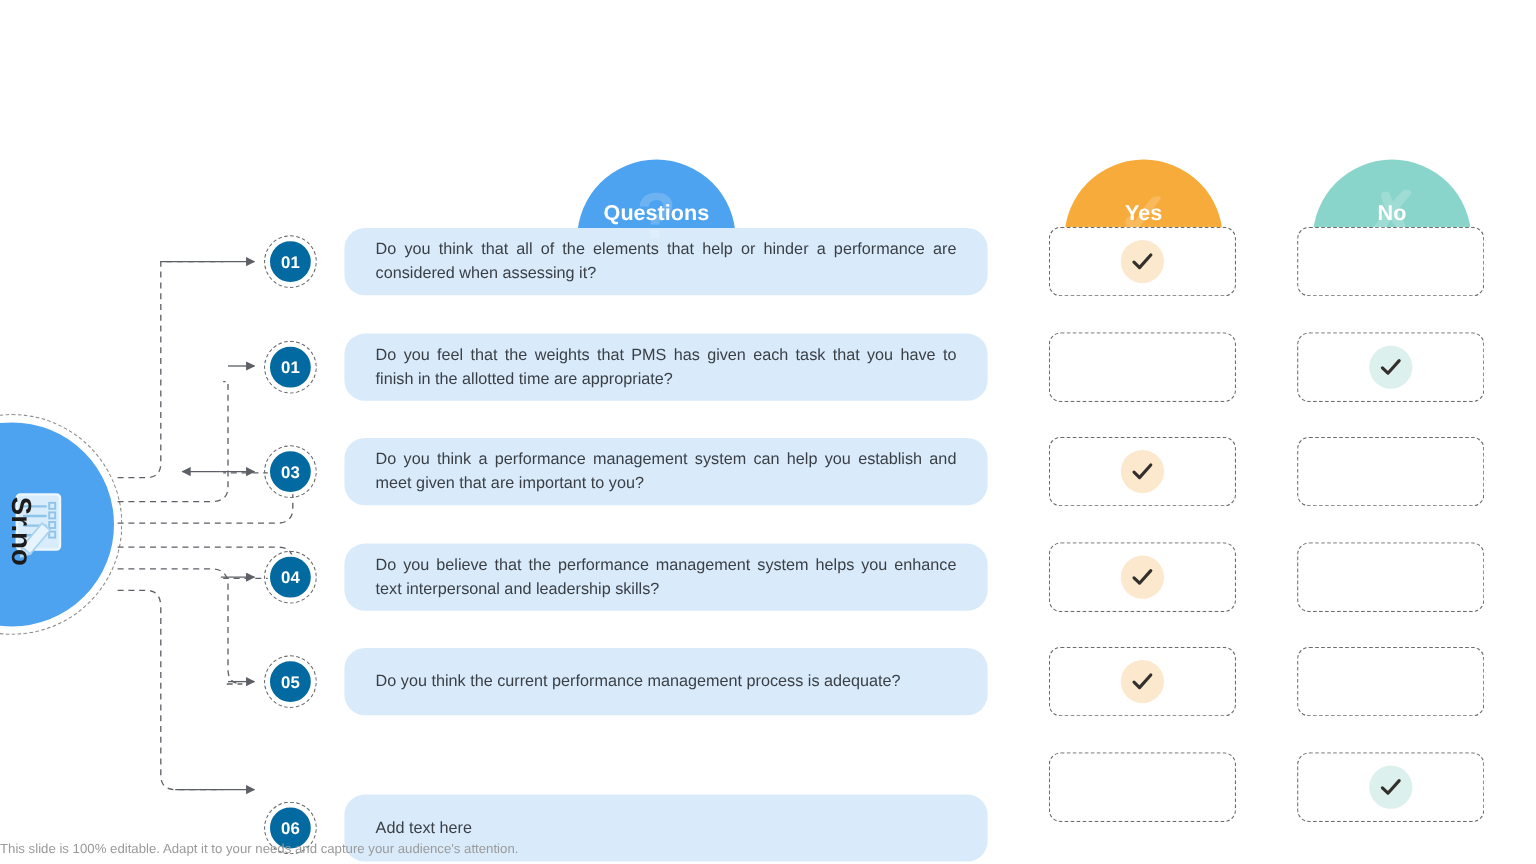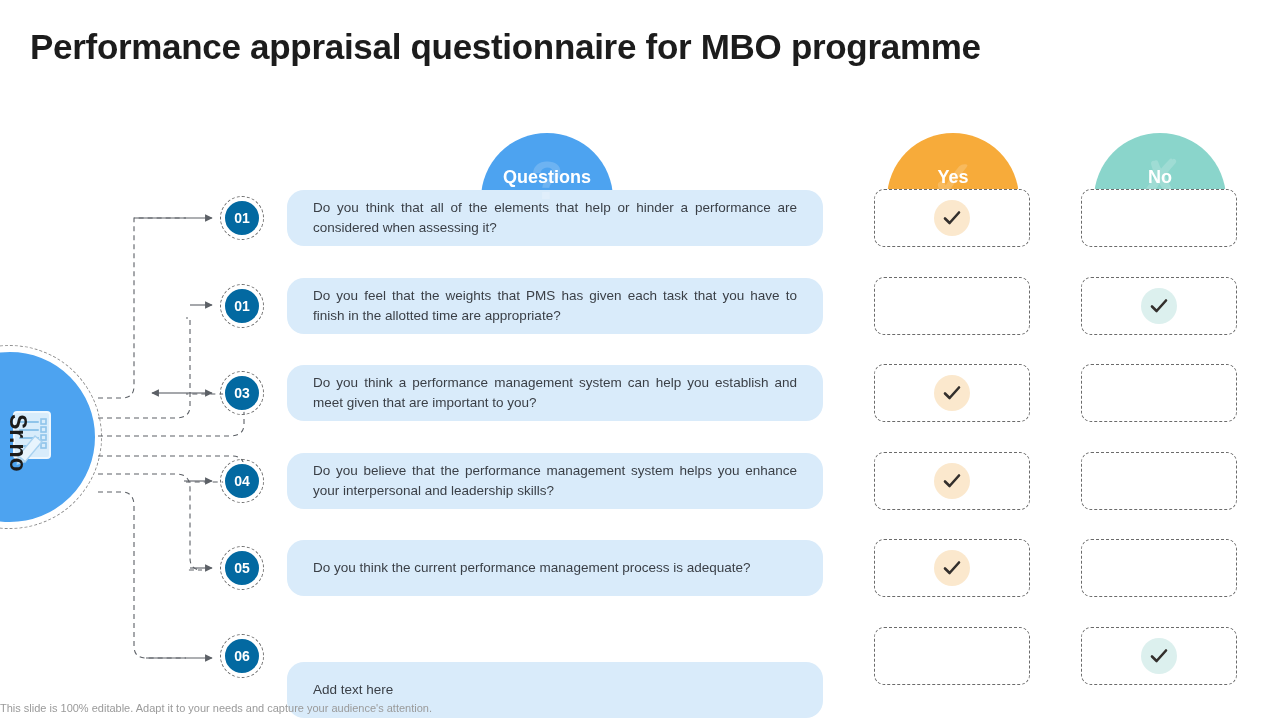--- a/index.html
+++ b/index.html
@@ -220,21 +220,20 @@
     text-align: left;
     font-size: 11px;
     color: #9a9a9a;
   }
 </style>
 </head>
 <body>
 
 <div id="slide">
 
-  <div class="title">Performance appraisal questionnaire for MBO programme</div>
 
   <div class="srno-wrap">
     <div class="srno-dash"></div>
     <div class="srno-circle">
       <div class="srno-icon">
         <svg width="52" height="56" viewBox="0 0 52 56">
           <rect x="3" y="2" width="36" height="46" rx="3" fill="#d8ecfb" stroke="#eef7fe" stroke-width="2"></rect>
           <g stroke="#8fc4ea" stroke-width="2" stroke-linecap="round">
             <line x1="9" y1="12" x2="27" y2="12"></line>
             <line x1="9" y1="20" x2="27" y2="20"></line>
@@ -340,21 +339,21 @@
           <svg width="20" height="20" viewBox="0 0 20 20">
             <path d="M3 10.5 L7.6 15 L17 4.5" fill="none" stroke="#332f2c" stroke-width="2.6" stroke-linecap="round" stroke-linejoin="round"></path>
           </svg>
         </div>
       </div>
       <div class="answer no" style="top: 364px;"></div>
       <div class="badge" style="left: 220px; top: 459px;">
         <div class="badge-inner">04</div>
       </div>
       <div class="qbox" style="top: 453px;">
-        <div class="qtext">Do you believe that the performance management system helps you enhance your interpersonal and leadership skills?</div>
+        <div class="qtext">Do you believe that the performance management system helps you enhance text interpersonal and leadership skills?</div>
       </div>
       <div class="answer yes" style="top: 452px;">
         <div class="tick yes">
           <svg width="20" height="20" viewBox="0 0 20 20">
             <path d="M3 10.5 L7.6 15 L17 4.5" fill="none" stroke="#332f2c" stroke-width="2.6" stroke-linecap="round" stroke-linejoin="round"></path>
           </svg>
         </div>
       </div>
       <div class="answer no" style="top: 452px;"></div>
       <div class="badge" style="left: 220px; top: 546px;">
@@ -364,21 +363,21 @@
         <div class="qtext">Do you think the current performance management process is adequate?</div>
       </div>
       <div class="answer yes" style="top: 539px;">
         <div class="tick yes">
           <svg width="20" height="20" viewBox="0 0 20 20">
             <path d="M3 10.5 L7.6 15 L17 4.5" fill="none" stroke="#332f2c" stroke-width="2.6" stroke-linecap="round" stroke-linejoin="round"></path>
           </svg>
         </div>
       </div>
       <div class="answer no" style="top: 539px;"></div>
-      <div class="badge" style="left: 220px; top: 634px;">
+      <div class="badge" style="left: 220px; top: 668px;">
         <div class="badge-inner">06</div>
       </div>
       <div class="qbox" style="top: 628px; margin-top: 34px;">
         <div class="qtext">Add text here</div>
       </div>
       <div class="answer yes" style="top: 627px;"></div>
       <div class="answer no" style="top: 627px;">
         <div class="tick no">
           <svg width="20" height="20" viewBox="0 0 20 20">
             <path d="M3 10.5 L7.6 15 L17 4.5" fill="none" stroke="#332f2c" stroke-width="2.6" stroke-linecap="round" stroke-linejoin="round"></path>

